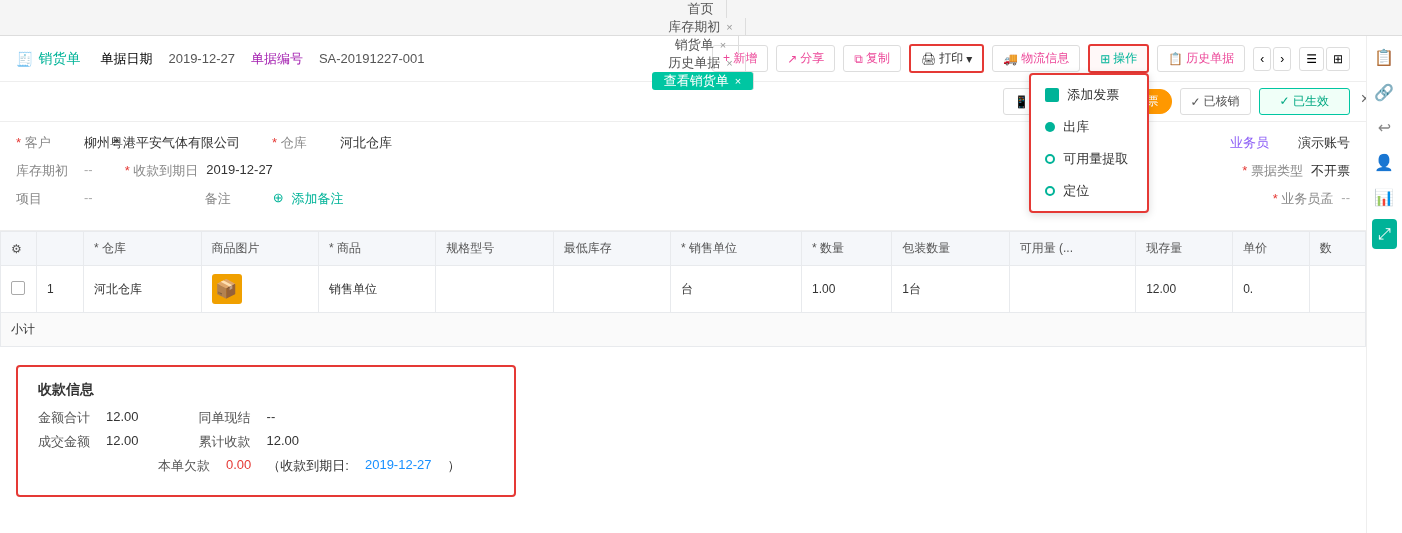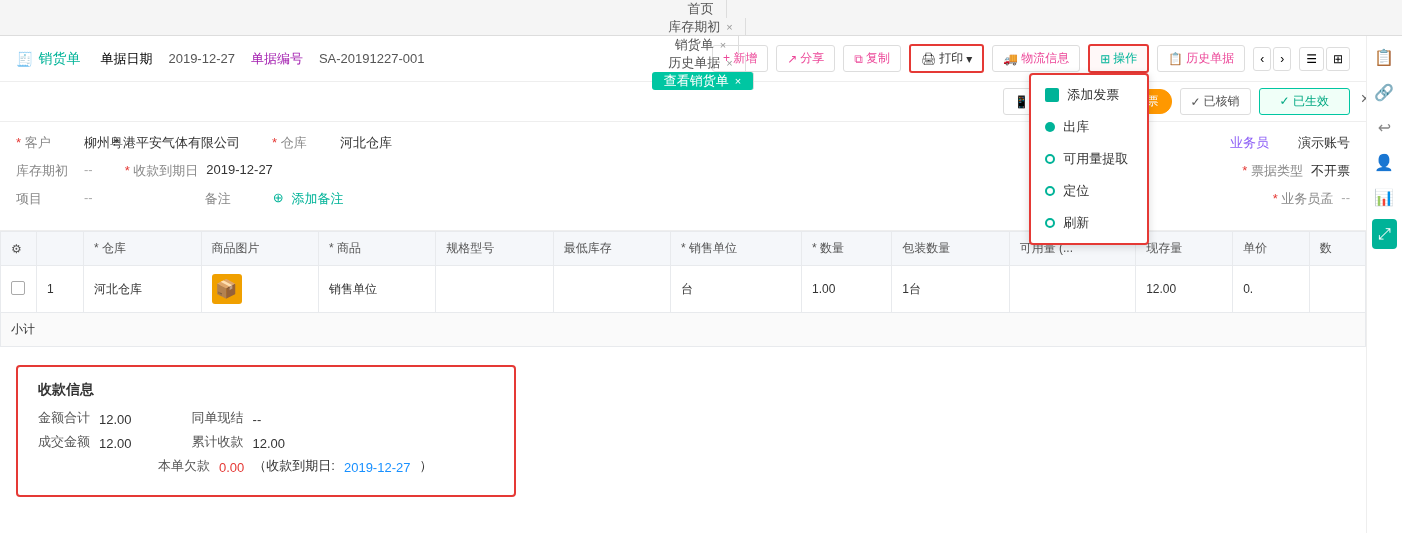--- a/index.html
+++ b/index.html
@@ -85,21 +85,21 @@
     .settings-col { width: 36px; text-align: center; }
     .product-img { width: 30px; height: 30px; background: #f0a000; border-radius: 3px; display: flex; align-items: center; justify-content: center; color: #fff; font-size: 18px; }
 
     
     .payment-box {
       border: 2px solid #e53935; border-radius: 4px; padding: 14px 20px;
       margin: 10px 16px; display: inline-block; min-width: 500px; background: #fff;
     }
     .payment-title { font-weight: bold; font-size: 14px; margin-bottom: 10px; }
     .payment-row { display: flex; gap: 60px; margin-bottom: 6px; }
-    .payment-field { display: flex; align-items: flex-end; gap: 9px; }
+    .payment-field { display: flex; align-items: flex-start; gap: 16px; }
     .payment-label { color: #555; }
     .payment-value { color: #333; }
     .payment-value.red { color: #e53935; }
     .payment-value.blue { color: #1890ff; }
 
     
     .dropdown-container { position: relative; }
     .dropdown-menu {
       position: absolute; top: 100%; right: 0; background: #fff;
       border: 2px solid #e53935; border-radius: 4px; z-index: 100;
@@ -201,24 +201,20 @@
             <span class="icon-circle-teal"></span>
             <span>出库</span>
           </div>
           <div class="dropdown-item">
             <span class="icon-circle-outline"></span>
             <span>可用量提取</span>
           </div>
           <div class="dropdown-item">
             <span class="icon-circle-outline"></span>
             <span>定位</span>
-          </div>
-          <div class="dropdown-item">
-            <span class="icon-circle-outline"></span>
-            <span>刷新</span>
           </div>
         </div>
       </div>
       <button class="action-btn">
         <span>📋</span>
         <span>历史单据</span>
       </button>
       <div class="nav-arrows">
         <button class="nav-arrow">‹</button>
         <button class="nav-arrow">›</button>

